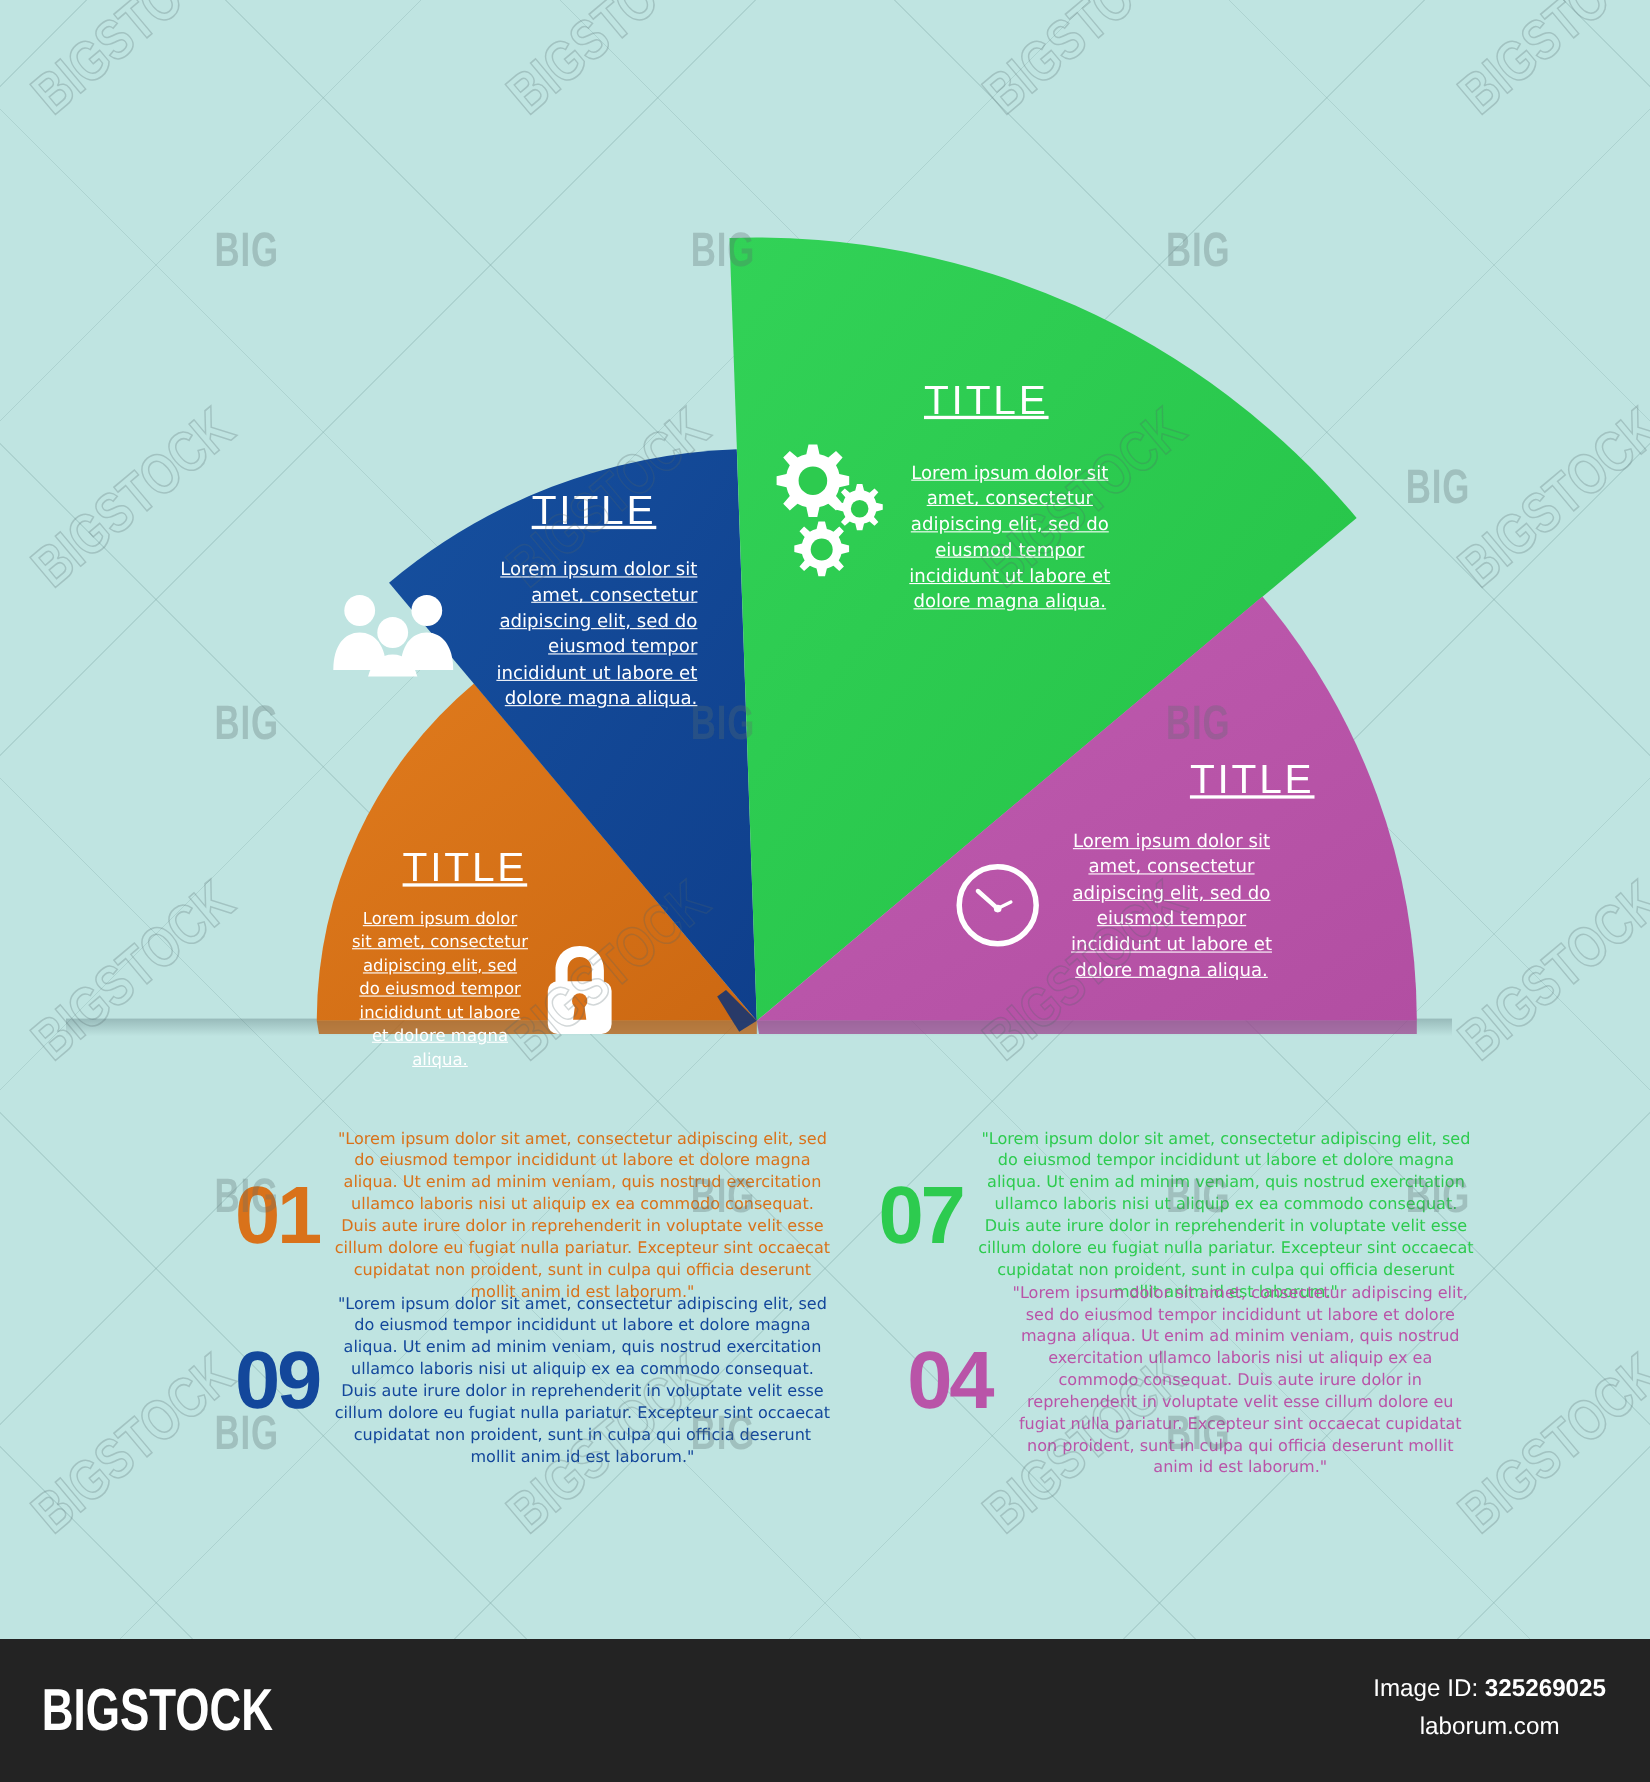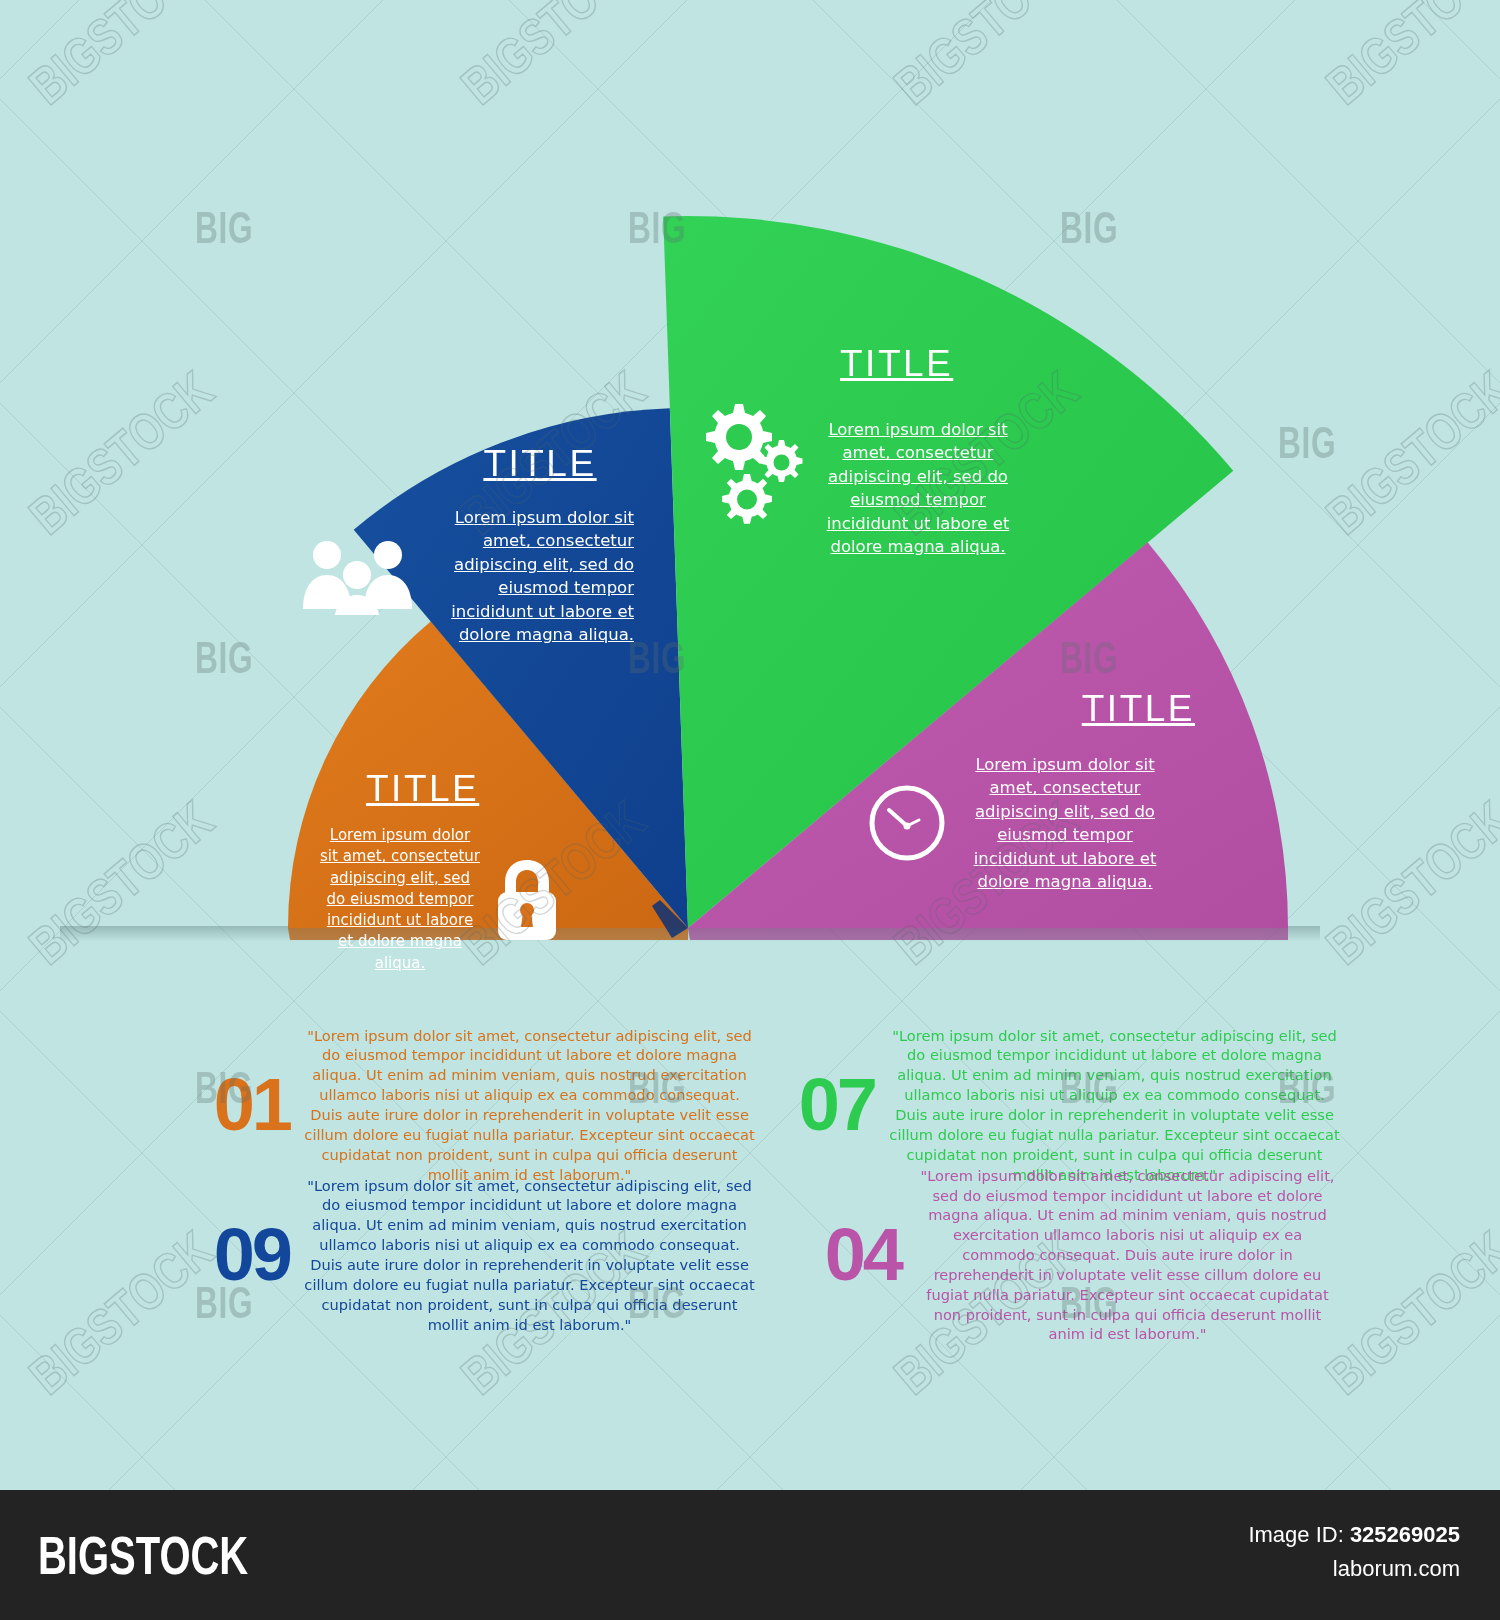--- a/index.html
+++ b/index.html
@@ -173,21 +173,21 @@
     font-size: 54px;
     letter-spacing: 0px;
     transform: scaleX(0.74);
     transform-origin: left top;
     white-space: nowrap;
   }
   .footer-right {
     position: absolute;
     right: 40px;
     top: 28px;
-    text-align: right;
+    text-align: center;
     color: #ffffff;
   }
   .footer-id {
     font-size: 22px;
     line-height: 1.5;
   }
   .footer-id b { font-weight: 700; }
   .footer-site {
     font-size: 22px;
     line-height: 1.6;

